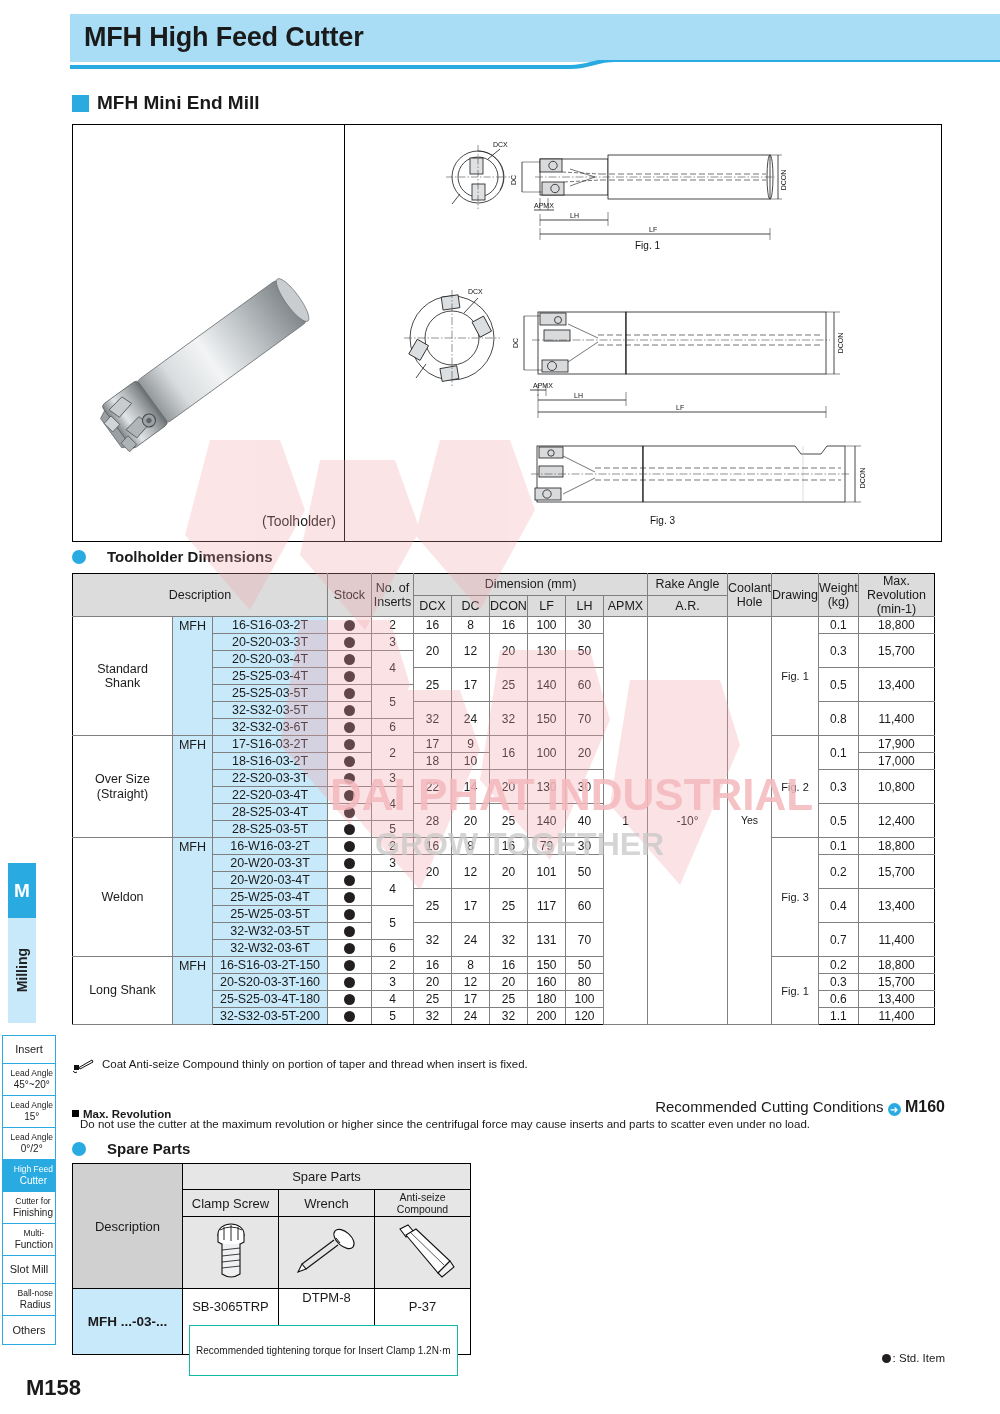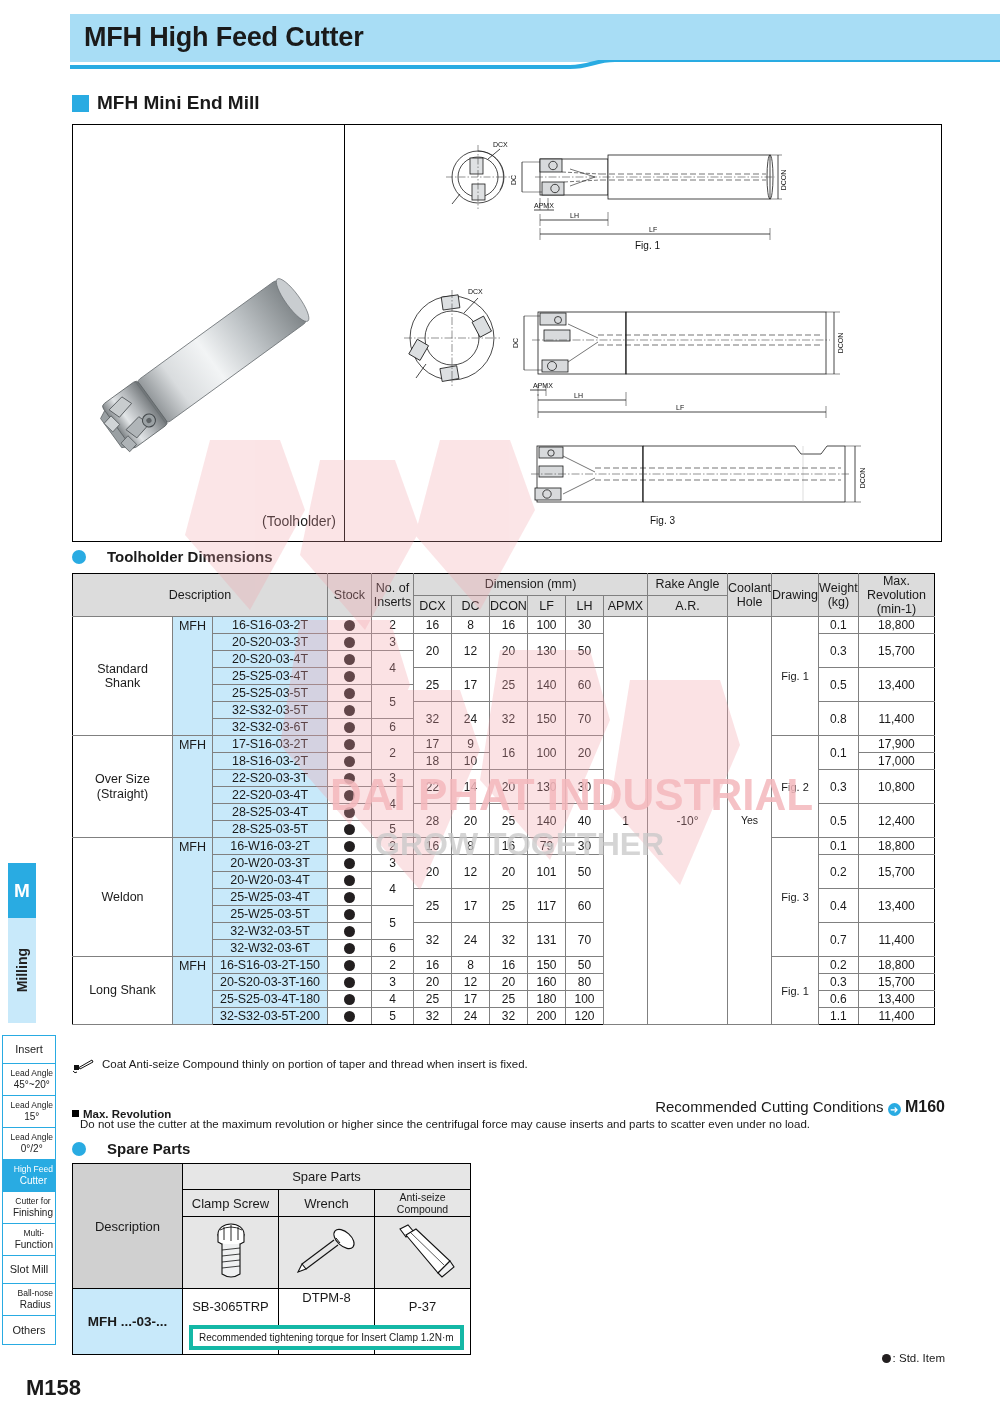--- a/index.html
+++ b/index.html
@@ -86,22 +86,22 @@
   .sqsm { display:inline-block; width:7px; height:7px; background:#000; margin-right:4px; vertical-align:1px;}
 
   
   .sptable { position:absolute; left:72px; top:1163px; border-collapse:collapse; font-size:13px; }
   .sptable td { border:1px solid #000; text-align:center; vertical-align:middle; background:#fff; }
   .sp-desc-h { width:110px; background:#d0d0d0 !important; font-size:13px; }
   .sp-h  { background:#e6e6e6 !important; font-size:13px; }
   .sp-h-sm { background:#e6e6e6 !important; font-size:10.5px; }
   .sp-icon { background:#e6e6e6 !important; height:72px; }
   .sp-model { background:#c8e9fa !important; font-weight:bold; font-size:13.5px; }
-  .torque-box { display:inline-block; border:4px solid #14b8a6; font-size:10px;
-                padding:3px 6px; background:#fff; white-space:nowrap; }
+  .torque-box { display:inline-block; border:1px solid #14b8a6; font-size:10px;
+                padding:19px 6px; background:#fff; white-space:nowrap; }
 
   
   .legend { position:absolute; right:55px; top:1352px; font-size:11.5px; }
   .legend .stockdot { width:9px; height:9px; margin-right:2px;}
   .pagenum { position:absolute; left:26px; top:1375px; font-size:22px; font-weight:bold; }
 
   
   .sb-m { position:absolute; left:8px; top:863px; width:28px; height:55px;
           background:#29abe2; color:#fff; font-size:19px; font-weight:bold;
           display:flex; align-items:center; justify-content:center; }

